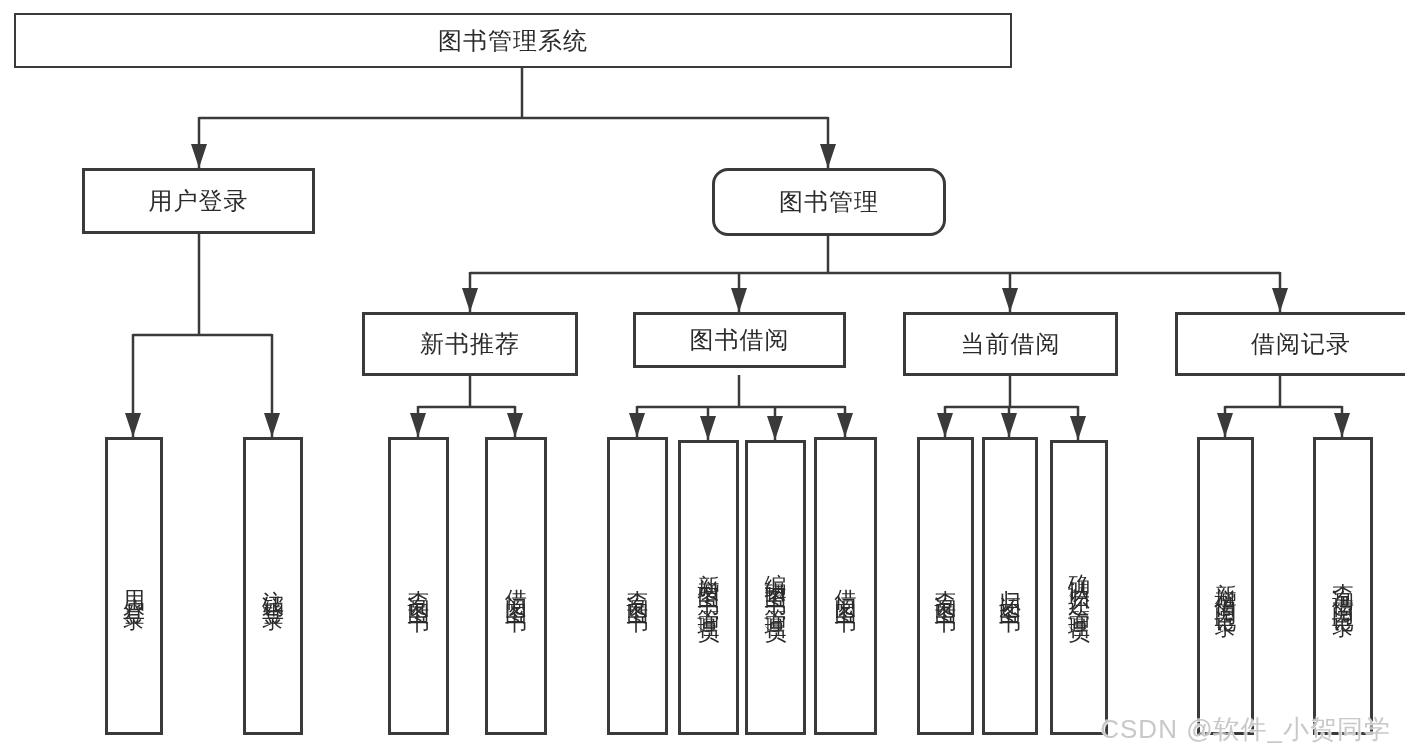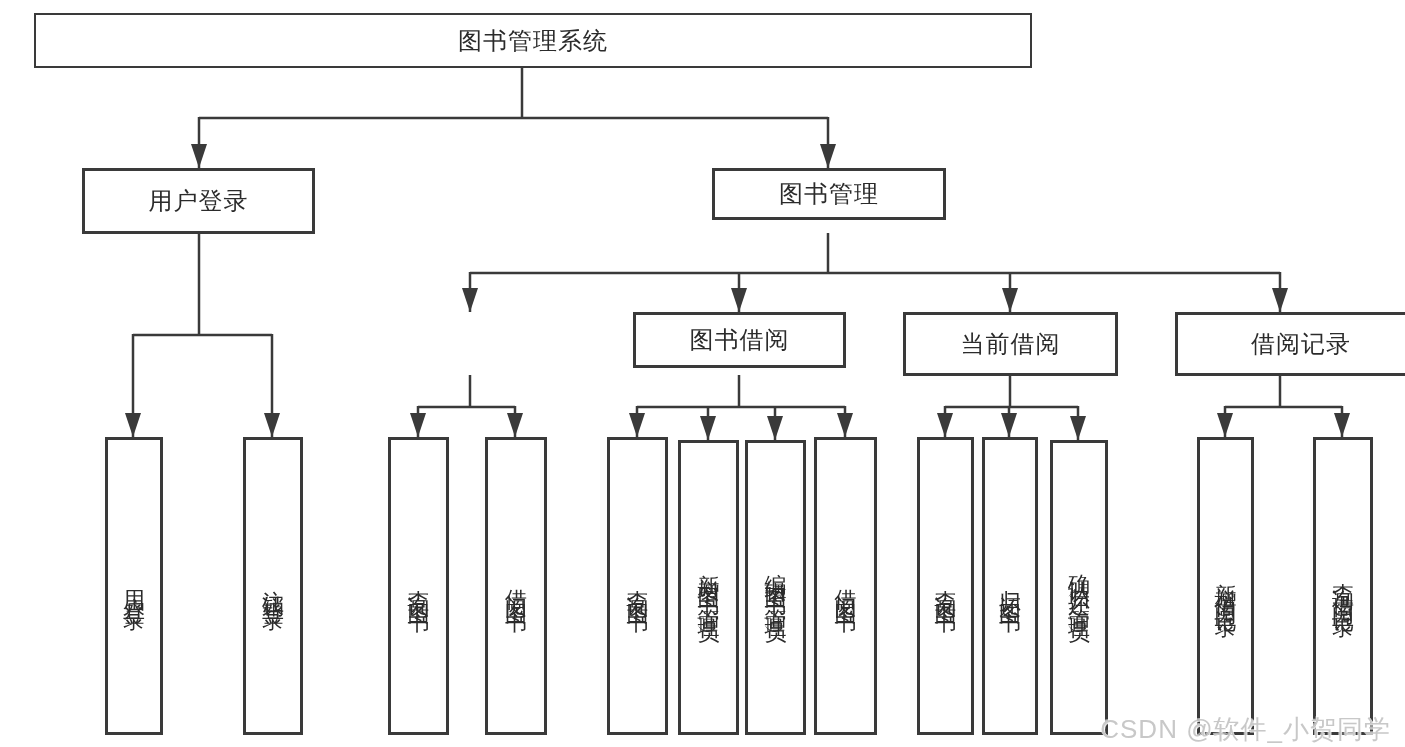--- a/index.html
+++ b/index.html
@@ -98,25 +98,26 @@
       <path d="M1009,406 V437" marker-end="url(#ah)"></path>
       <path d="M1078,406 V440" marker-end="url(#ah)"></path>
 
       <path d="M1280,375 V407"></path>
       <path d="M1225,407 H1342"></path>
       <path d="M1225,406 V437" marker-end="url(#ah)"></path>
       <path d="M1342,406 V437" marker-end="url(#ah)"></path>
     </g>
   </svg>
 
-  <div class="node root" style="left:34px; top:13px; width:998px; height:55px;font-family:Liberation Mono, monospace;">图书管理系统</div>
+  <div class="node root" style="left:14px; top:13px; width:998px; height:55px;font-family:Liberation Mono, monospace;">图书管理系统</div>
 
   <div class="node" style="left:82px; top:168px; width:233px; height:66px;">用户登录</div>
-  <div class="node" style="left:712px; top:168px; width:234px; height:52px;">图书管理</div>
+  <div class="node" style="left:712px; top:168px; width:234px; height:68px;border-radius:16px;">图书管理</div>
 
+  <div class="node" style="left:362px; top:312px; width:216px; height:64px;">新书推荐</div>
   <div class="node" style="left:633px; top:312px; width:213px; height:56px;">图书借阅</div>
   <div class="node" style="left:903px; top:312px; width:215px; height:64px;">当前借阅</div>
   <div class="node" style="left:1175px; top:312px; width:252px; height:64px;">借阅记录</div>
 
   <div class="node v" style="left:105px; top:437px; width:58px; height:298px;">用户登录</div>
   <div class="node v" style="left:243px; top:437px; width:60px; height:298px;">注销登录</div>
 
   <div class="node v" style="left:388px; top:437px; width:61px; height:298px;">查询图书</div>
   <div class="node v" style="left:485px; top:437px; width:62px; height:298px;">借阅图书</div>
 

